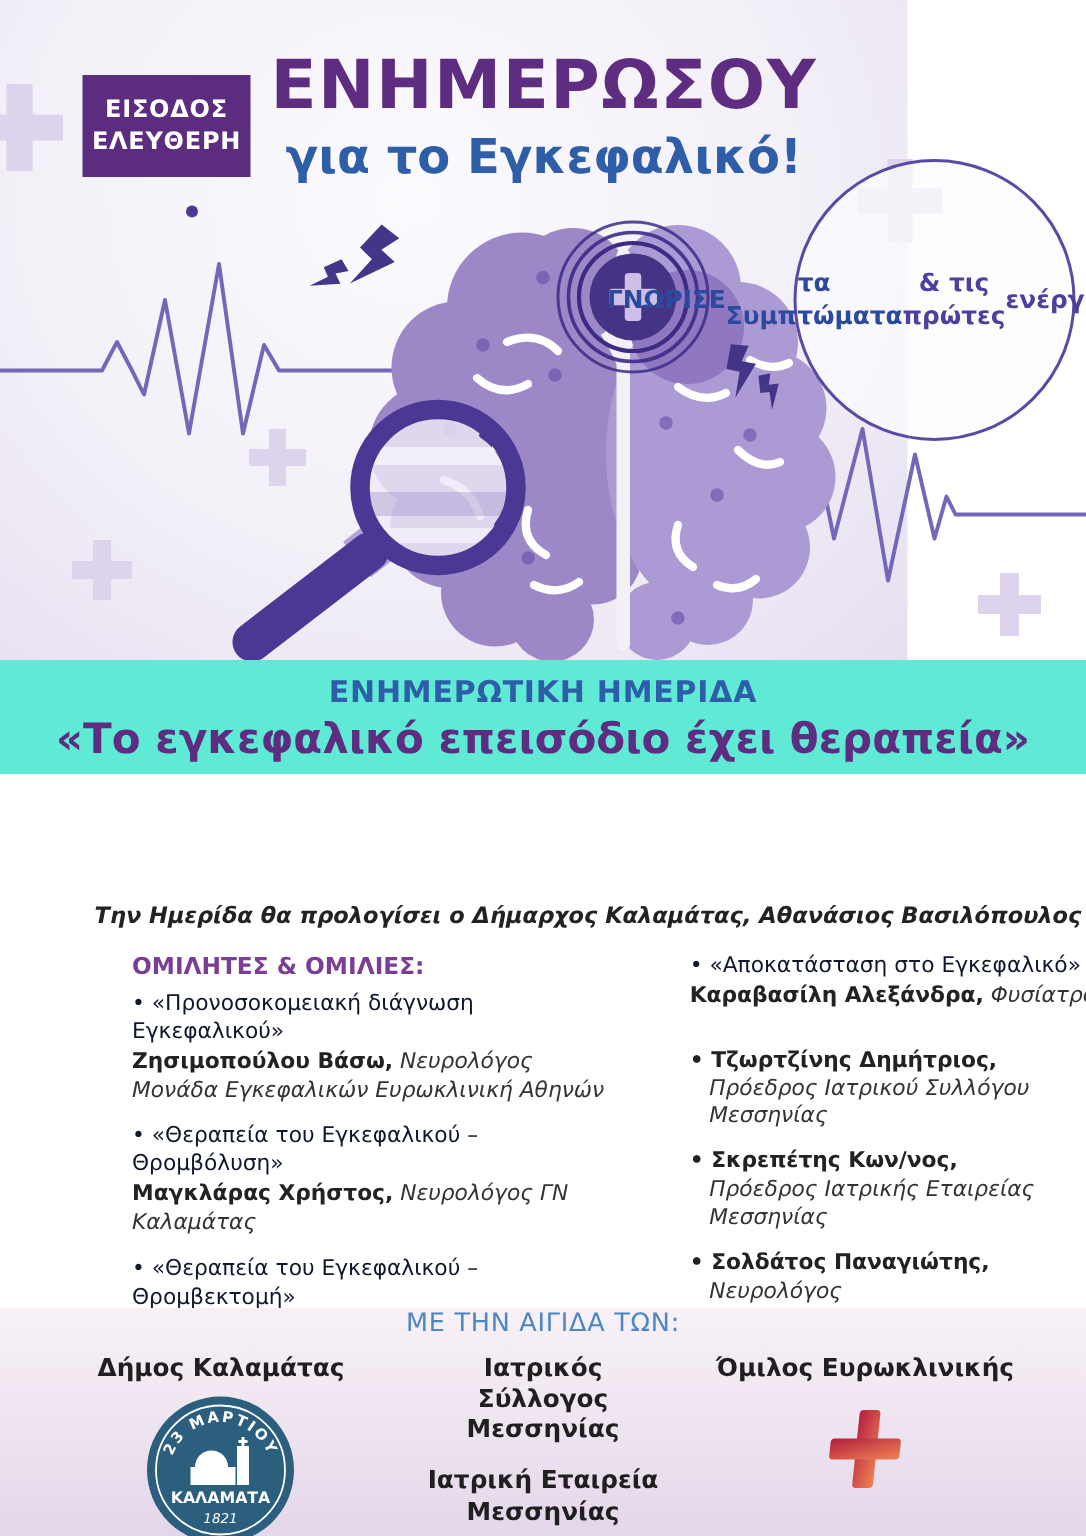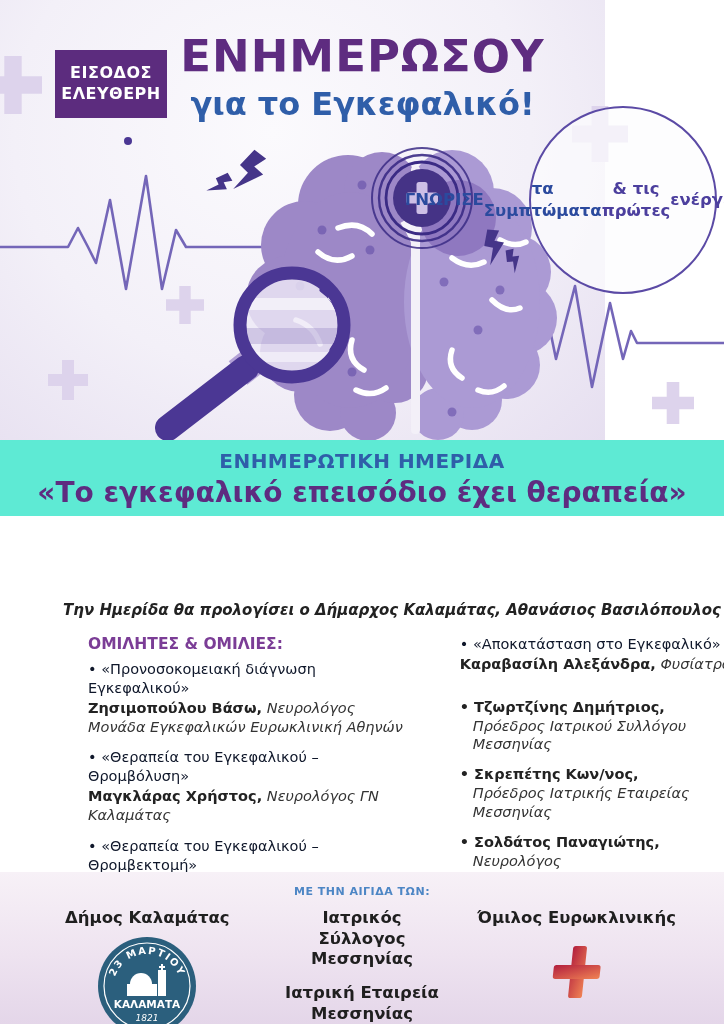--- a/index.html
+++ b/index.html
@@ -52,21 +52,21 @@
   .sp-cred{font-style:italic;color:#333;}
   .presidium{margin-top:24px;}
   .pr-item{margin-bottom:11px;font-size:14.5px;line-height:1.3;}
   .pr-name{font-weight:bold;color:#222;}
   .pr-name::before{content:"• ";font-weight:bold;}
   .pr-cred{font-style:italic;color:#333;margin-left:13px;}
 
   
   .footer{position:absolute;left:0;top:872px;width:724px;height:152px;
     background:linear-gradient(180deg,#f7f1f7 0%, #eee3f0 55%, #e4d6e9 100%);}
-  .aegis{margin-top:13px;text-align:center;color:#4d86c5;font-weight:bold;font-size:11px;letter-spacing:.5px;}
+  .aegis{text-align:center;color:#4d86c5;font-weight:normal;font-size:17px;letter-spacing:.5px;}
   .sponsor-row{display:flex;justify-content:space-between;margin:10px 40px 0 40px;}
   .sp-col{width:215px;display:flex;flex-direction:column;align-items:center;text-align:center;}
   .sp-title{font-weight:bold;font-size:16.5px;color:#1f1f1f;line-height:1.25;}
   .seal{margin-top:7px;}
   .mid-gap{margin-top:13px;}
   .euro-logo{margin-top:14px;display:flex;align-items:center;}
   .euro-text{margin-left:9px;text-align:left;}
   .euro-l1{color:#cf3339;font-weight:bold;font-size:12px;letter-spacing:2px;}
   .euro-l2{color:#1c6fbe;font-weight:800;font-size:20.5px;letter-spacing:.3px;margin-top:1px;}
   .euro-l3{color:#e9806f;font-size:11.5px;margin-top:2px;}

